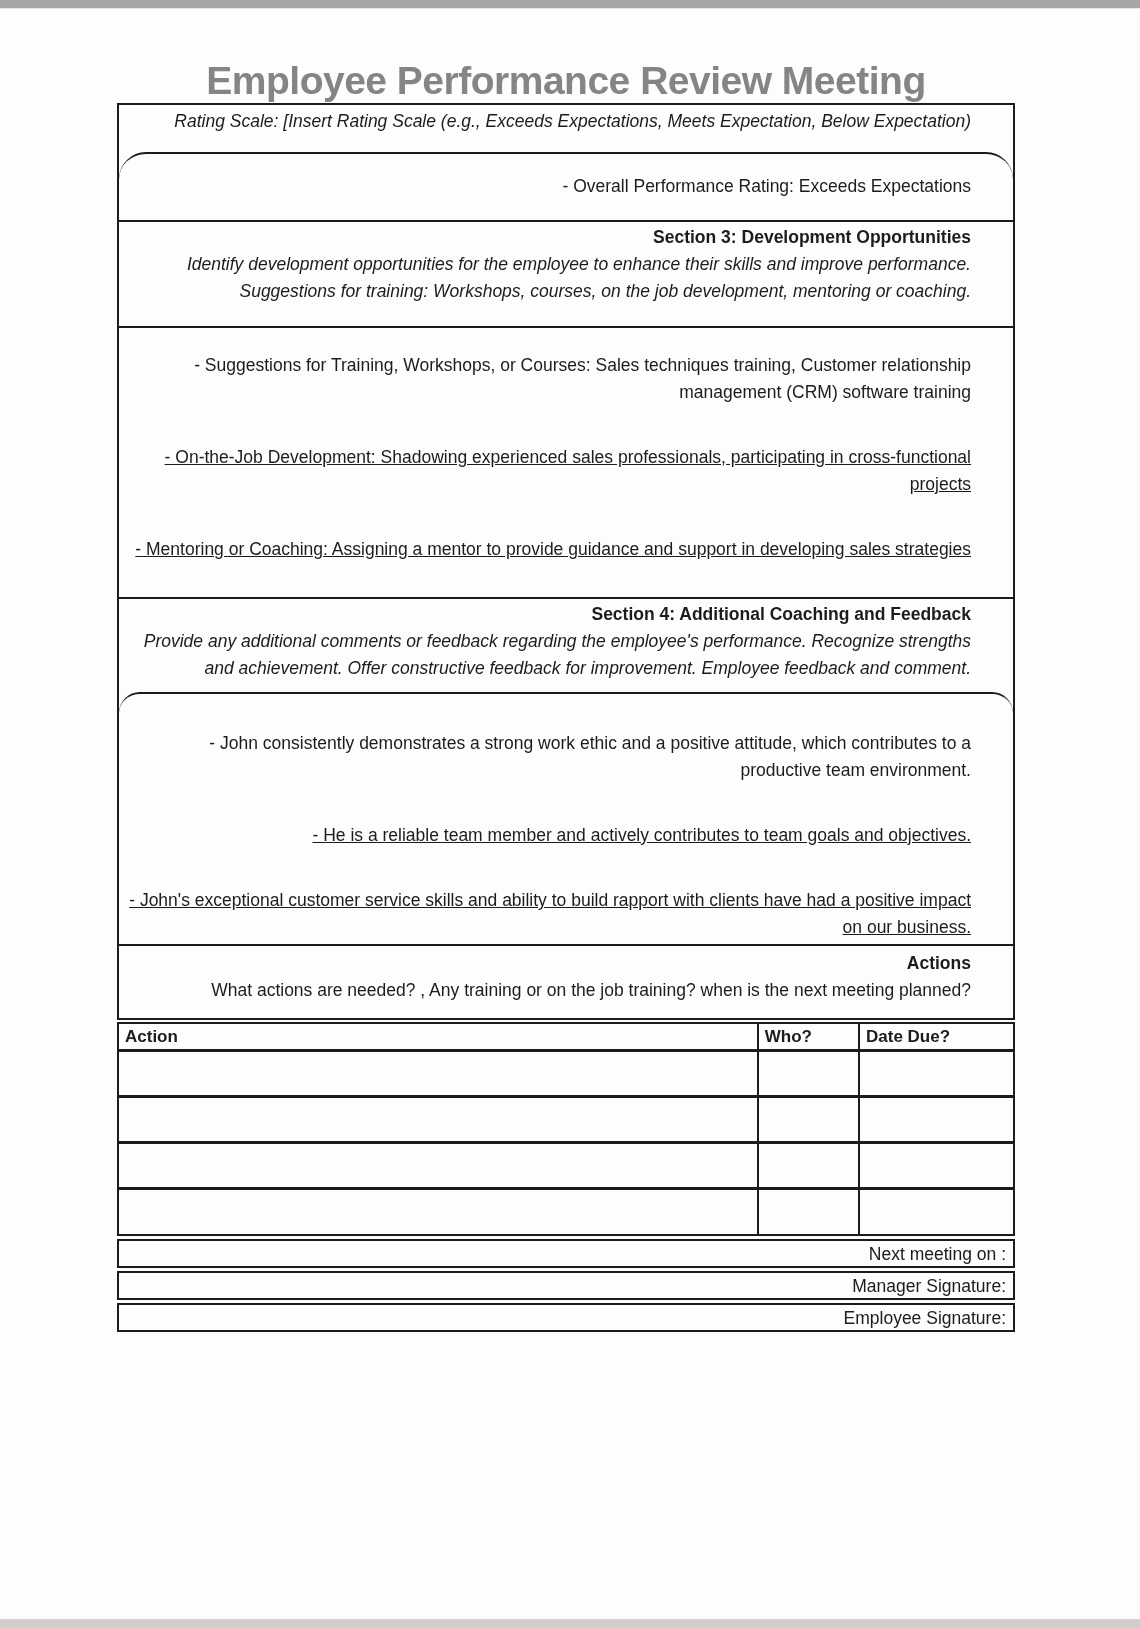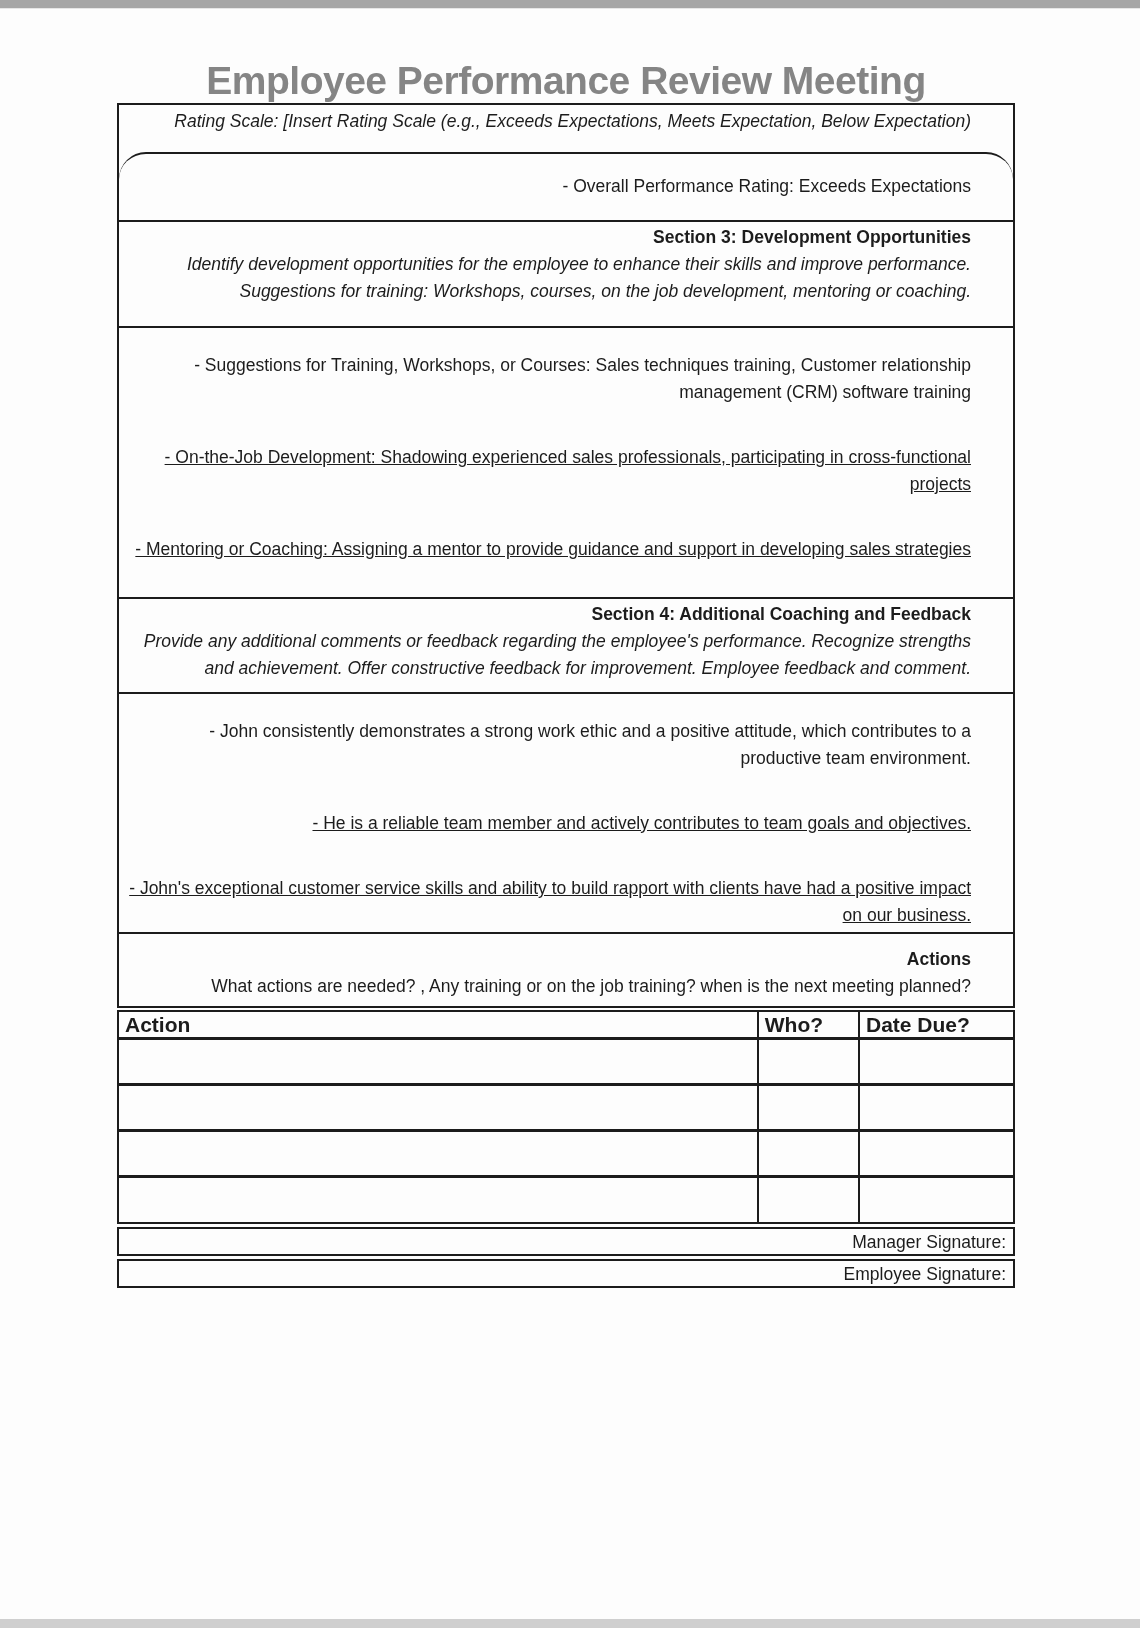--- a/index.html
+++ b/index.html
@@ -54,32 +54,32 @@
   .row .instructions { font-style: italic; }
   .row .sec-title { font-weight: 700; font-style: normal; }
   .row p { margin: 0; }
   .row p + p { margin-top: 38px; text-decoration: underline; }
 
   .r-rating   { min-height: 47px; }
   .r-overall  { min-height: 68px; padding-top: 19px; border-radius: 27px; }
   .r-sec3head { min-height: 106px; padding-top: 2px; }
   .r-sec3body { min-height: 271px; padding-top: 24px; }
   .r-sec4head { min-height: 95px; padding-top: 2px; }
-  .r-sec4body { min-height: 225px; padding-top: 24px; }
-  .r-actions  { min-height: 74px; padding-top: 12px; }
+  .r-sec4body { min-height: 225px; padding-top: 36px; border-radius: 21px; }
+  .r-actions  { min-height: 74px; padding-top: 4px; }
 
   .actions-grid { margin-top: 2px; }
   table.actions {
     width: 100%;
     border-collapse: collapse;
     table-layout: fixed;
   }
   table.actions th, table.actions td {
     border: 2px solid #1c1c1c;
-    font-size: 21px;
+    font-size: 17px;
     line-height: 25px;
     padding: 0 6px;
     text-align: left;
     vertical-align: top;
   }
   table.actions th {
     font-weight: 700;
     height: 27px;
     border-bottom-width: 3px;
   }
@@ -173,20 +173,23 @@
       <tr class="body">
         <td></td>
         <td></td>
         <td></td>
       </tr>
     </tbody>
       </table>
   </div>
 
   <div class="box footer-box">
+    <span>Next meeting on :</span>
+  </div>
+  <div class="box footer-box">
     <span>Manager Signature:</span>
   </div>
   <div class="box footer-box">
     <span>Employee Signature:</span>
   </div>
 
 </div>
 
 <div class="bottom-edge-bar"></div>
 

